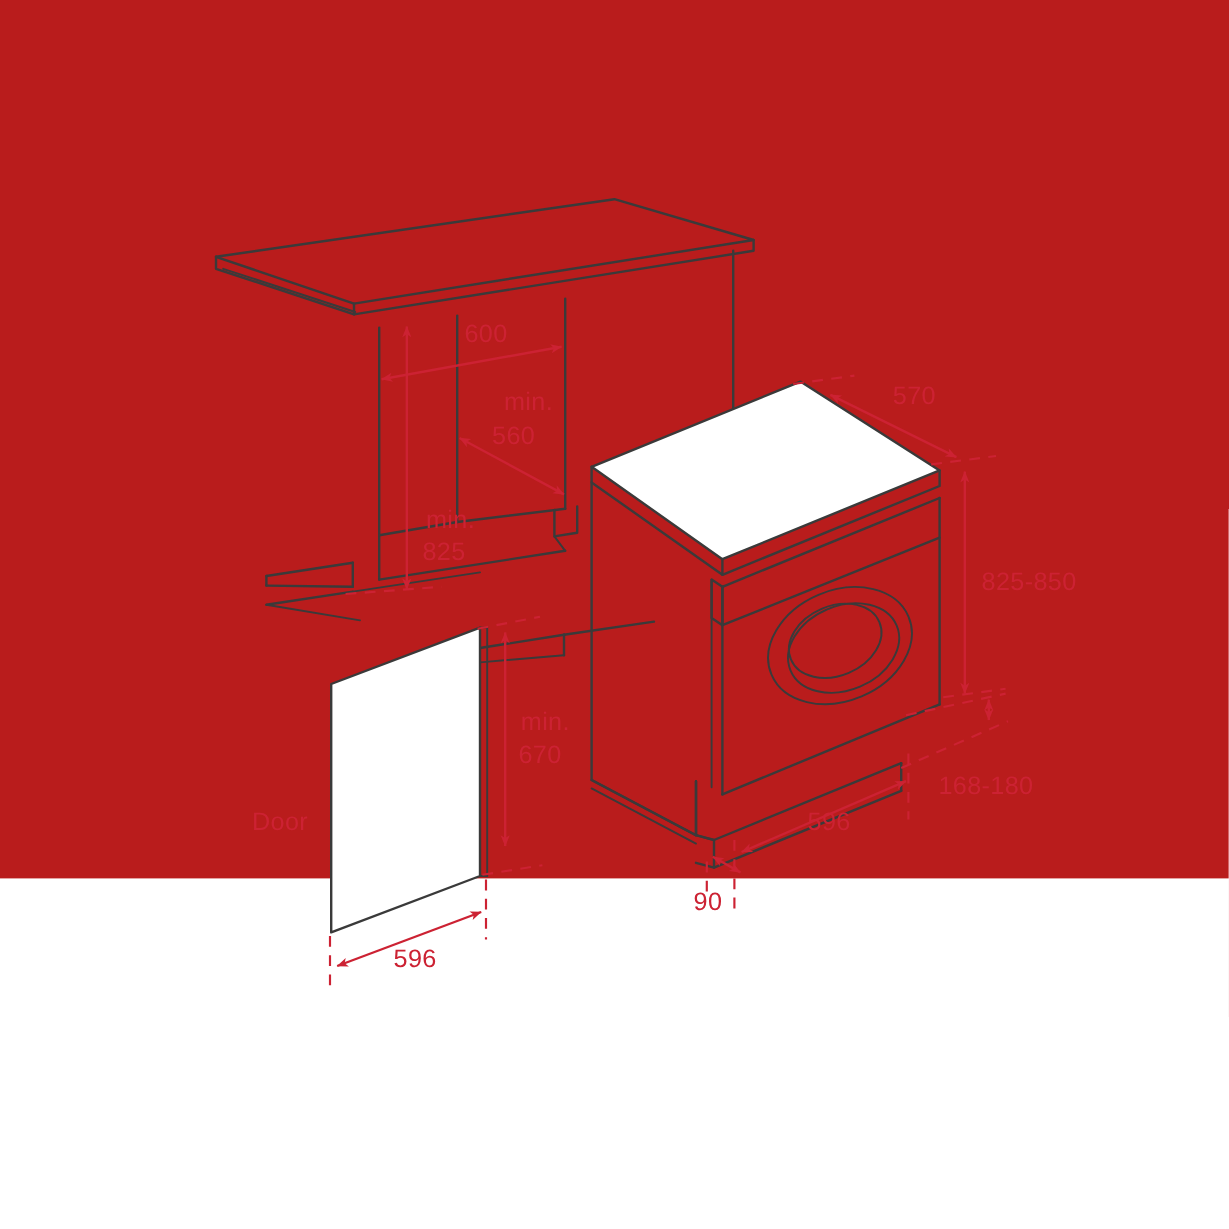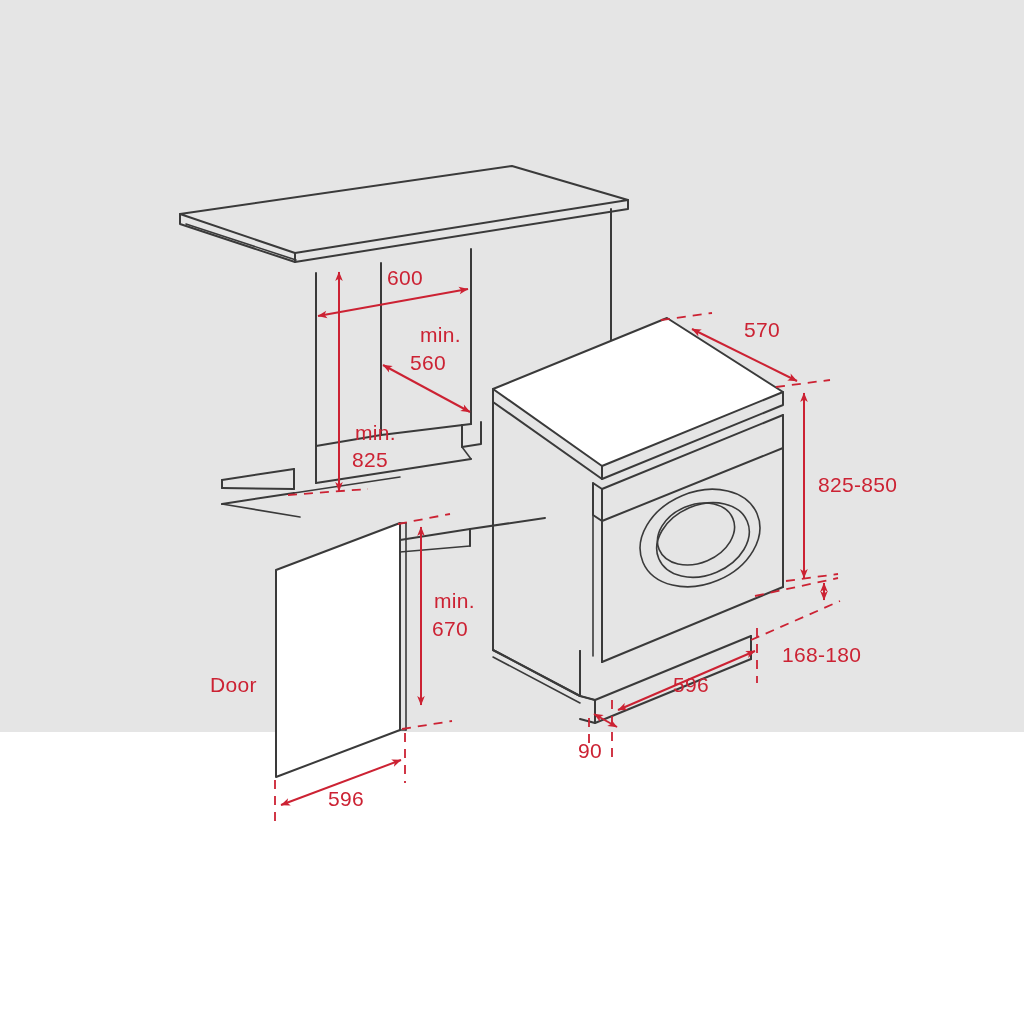--- a/index.html
+++ b/index.html
@@ -2,21 +2,21 @@
 <html><head>
 <meta charset="utf-8">
 <title>Installation dimensions drawing</title>
 <style>
   html,body{margin:0;padding:0;background:#ffffff;}
   body{
     width:1024px;height:1024px;
     font-family:"Liberation Sans","DejaVu Sans",sans-serif;
     overflow:hidden;
   }
-  #stage{position:relative;width:1024px;height:732px;background:#e5e5e5;}
+  #stage{position:relative;width:1024px;height:732px;background:#b91c1c;}
   svg#drawing{position:absolute;left:0;top:0;width:1024px;height:1024px;display:block;}
   .ln{fill:none;stroke:#3a3a3a;stroke-width:2;stroke-linecap:round;stroke-linejoin:round;}
   .ln-thin{fill:none;stroke:#3a3a3a;stroke-width:1.6;stroke-linecap:round;stroke-linejoin:round;}
   .face{fill:#ffffff;}
   .dim{fill:none;stroke:#cc2233;stroke-width:2;stroke-linecap:butt;}
   .dimdash{fill:none;stroke:#cc2233;stroke-width:1.8;stroke-dasharray:9 7;stroke-linecap:butt;}
   .dimtxt{fill:#cc2233;font-family:"Liberation Sans","DejaVu Sans",sans-serif;font-size:21px;letter-spacing:0.3px;}
 </style>
 </head>
 <body>

